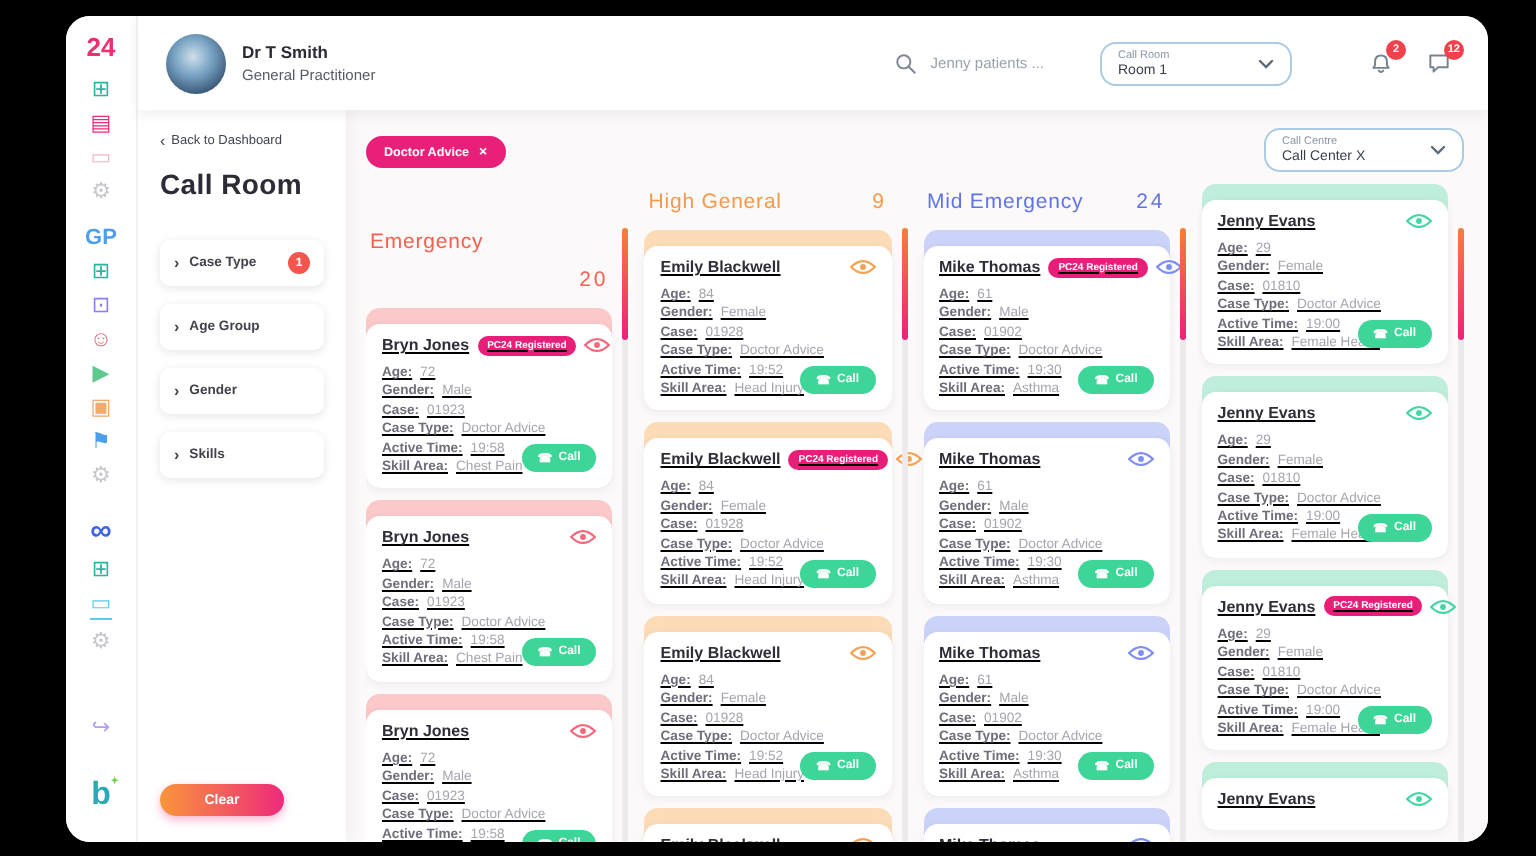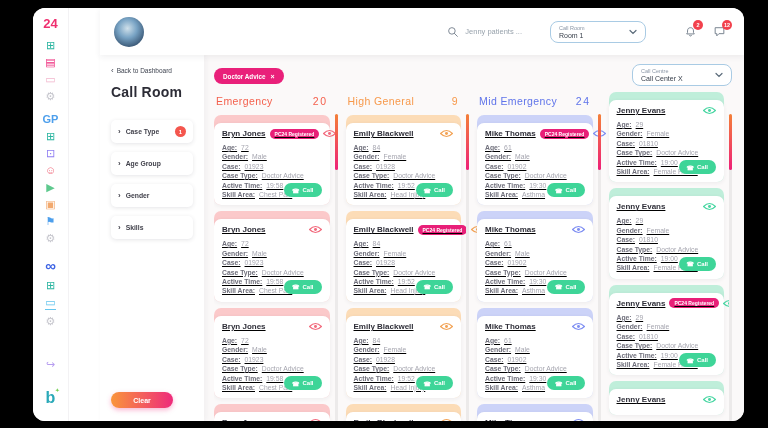--- a/index.html
+++ b/index.html
@@ -1,19 +1,19 @@
 <!DOCTYPE html>
 <html><head>
 <meta charset="utf-8">
 <style>
   * { margin:0; padding:0; box-sizing:border-box; }
   html,body { width:768px; height:428px; background:#000; overflow:hidden;
               font-family:"Liberation Sans", sans-serif; }
   .window { position:absolute; left:33px; top:8px; width:711px; height:413px;
-            background:#fff; border-radius:12px; overflow:hidden; display:flex;gap:31px; }
+            background:#fff; border-radius:12px; overflow:hidden; display:flex; }
 
   
   .iconbar { width:36px; flex:none; display:flex; flex-direction:column; align-items:center;
              padding:8px 0 6px; background:#fff; border-right:1px solid #f3f2f4; }
   .logo24 { color:#ef2f6f; font-weight:bold; font-size:13px; margin-bottom:6px; }
   .icn { font-size:11px; line-height:1; margin:3px 0; cursor:pointer; }
   .icn-active { border-bottom:1.5px solid currentColor; padding-bottom:1px; }
   .gp { color:#4d9fec; font-weight:bold; font-size:11px; margin:8px 0 3px; }
   #sb-mid { display:flex; flex-direction:column; align-items:center; margin-top:8px; }
   [data-name="infinity-icon"] { font-size:15px; font-weight:bold; margin-bottom:4px; }
@@ -136,20 +136,24 @@
     <div class="blogo" data-name="b-logo">
       <span data-name="b-logo-letter">b</span>
       <span class="spark" data-name="logo-spark-icon">✦</span>
     </div>
   </div>
 
   <div class="main" data-name="main-area">
 
     <div class="header" data-name="top-header">
       <div class="avatar" data-name="avatar"></div>
+      <div data-name="profile-block">
+        <div class="prof-name" data-name="profile-name">Dr T Smith</div>
+        <div class="prof-role" data-name="profile-role">General Practitioner</div>
+      </div>
       <div class="hspacer"></div>
       <div class="search" data-name="search-input">
         <svg data-name="search-icon" width="12" height="12" viewBox="0 0 22 22">
             <circle cx="9" cy="9" r="6" fill="none" stroke="currentColor" stroke-width="1.8"></circle>
             <line x1="13.5" y1="13.5" x2="19" y2="19" stroke="currentColor" stroke-width="1.8" stroke-linecap="round"></line>
           </svg>
         <span data-name="search-placeholder">Jenny patients ...</span>
       </div>
       <div class="selectbox hdr-select" data-name="call-room-select">
         <span class="sel-inner" data-name="call-room-select-text">
@@ -223,21 +227,21 @@
                   <polyline points="1,1.5 4,4.5 7,1.5" fill="none" stroke="#5b6b7a" stroke-width="1.2" stroke-linecap="round"></polyline>
                 </svg>
               </span>
           </div>
         </div>
         <div class="columns" id="columns" data-name="kanban-columns">
             <div class="column" data-name="kanban-column">
               <div class="col-inner" data-name="column-inner">
                 <div class="col-head" data-name="column-header">
                   <span class="col-title" data-name="column-title" style="color: rgb(244, 96, 77);">Emergency</span>
-                  <span class="col-count" data-name="column-count" style="color: rgb(244, 96, 77);">20</span>
+                  <span class="col-count" data-name="column-count" style="color: rgb(244, 96, 77); margin-top: 39px;">20</span>
                 </div>
                 <div class="col-cards" data-name="column-cards">
                   <div class="card" data-name="patient-card" style="background: rgb(251, 201, 202);">
                     <div class="card-body" data-name="patient-card-body">
                       <div class="card-top" data-name="patient-card-header">
                         <span class="c-name" data-name="patient-name">Bryn Jones</span>
                         <span class="pc24" data-name="pc24-registered-badge">PC24 Registered</span>
                         <span class="eye" data-name="view-patient-icon" style="color: rgb(242, 105, 124);">
                           <svg width="13" height="9" viewBox="0 0 24 15">
                             <path d="M1 7.5 Q12 -3.5 23 7.5 Q12 18.5 1 7.5 Z" fill="none" stroke="currentColor" stroke-width="2"></path>

